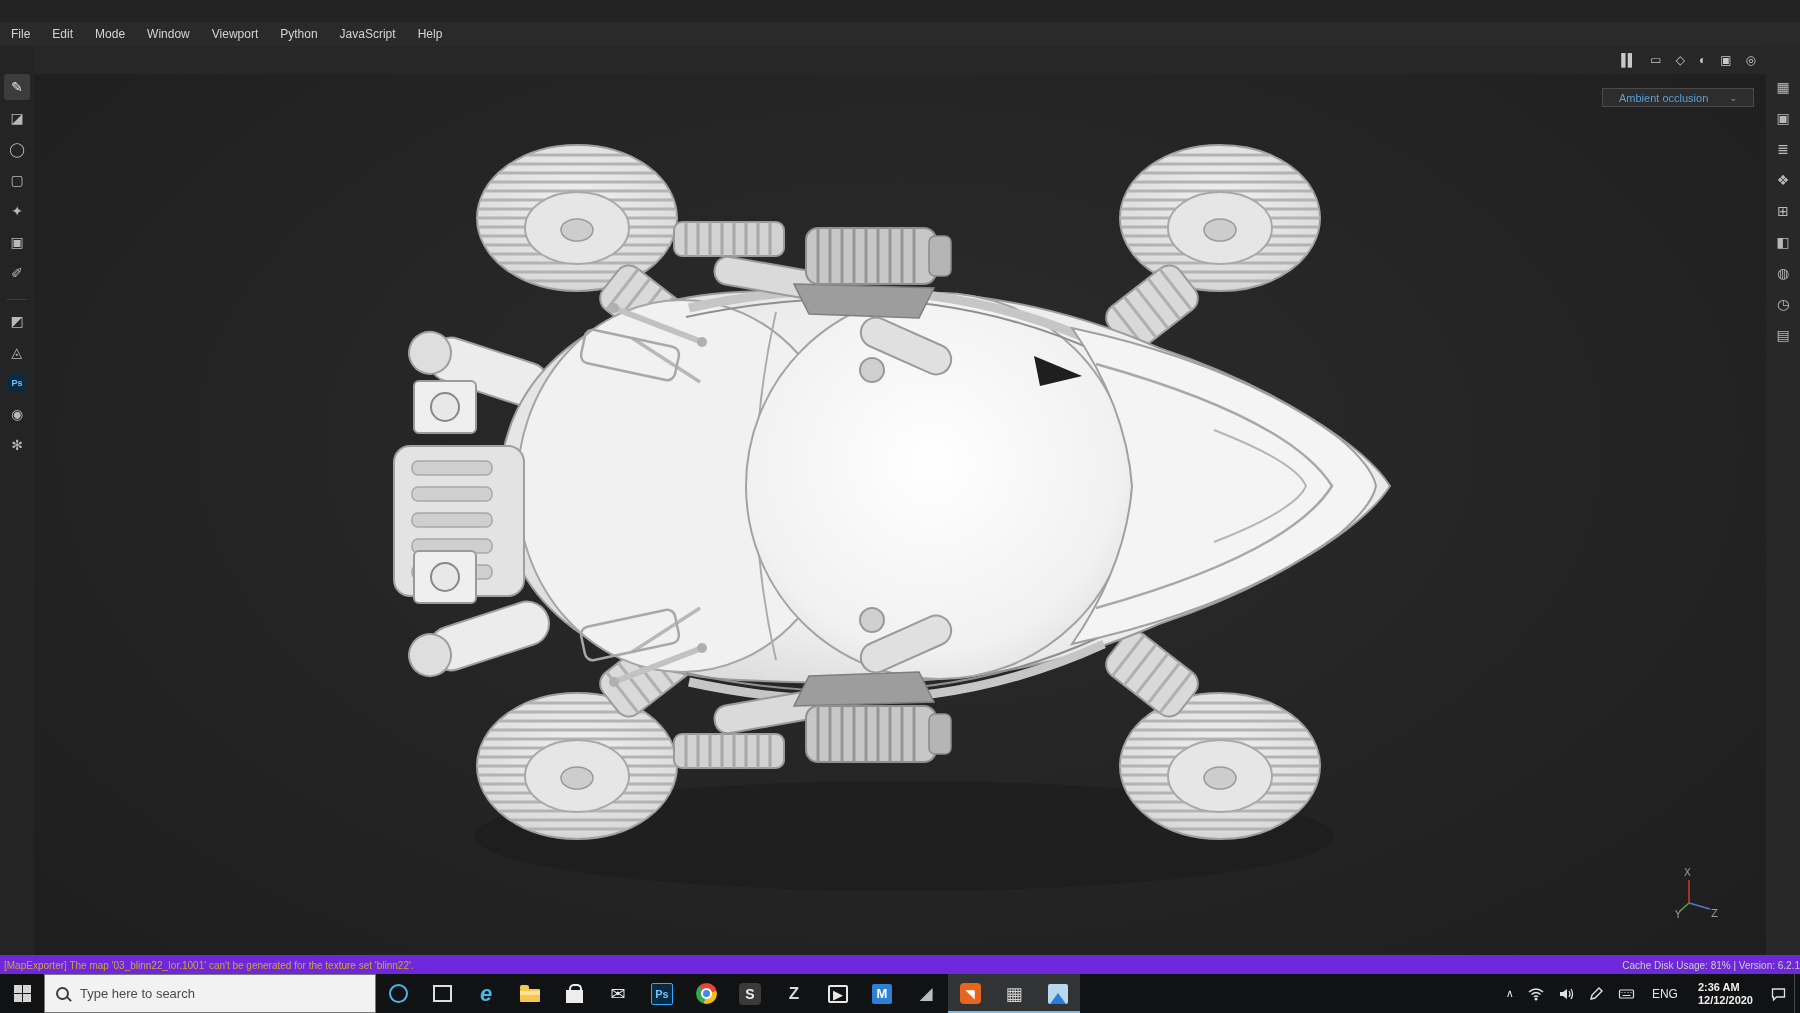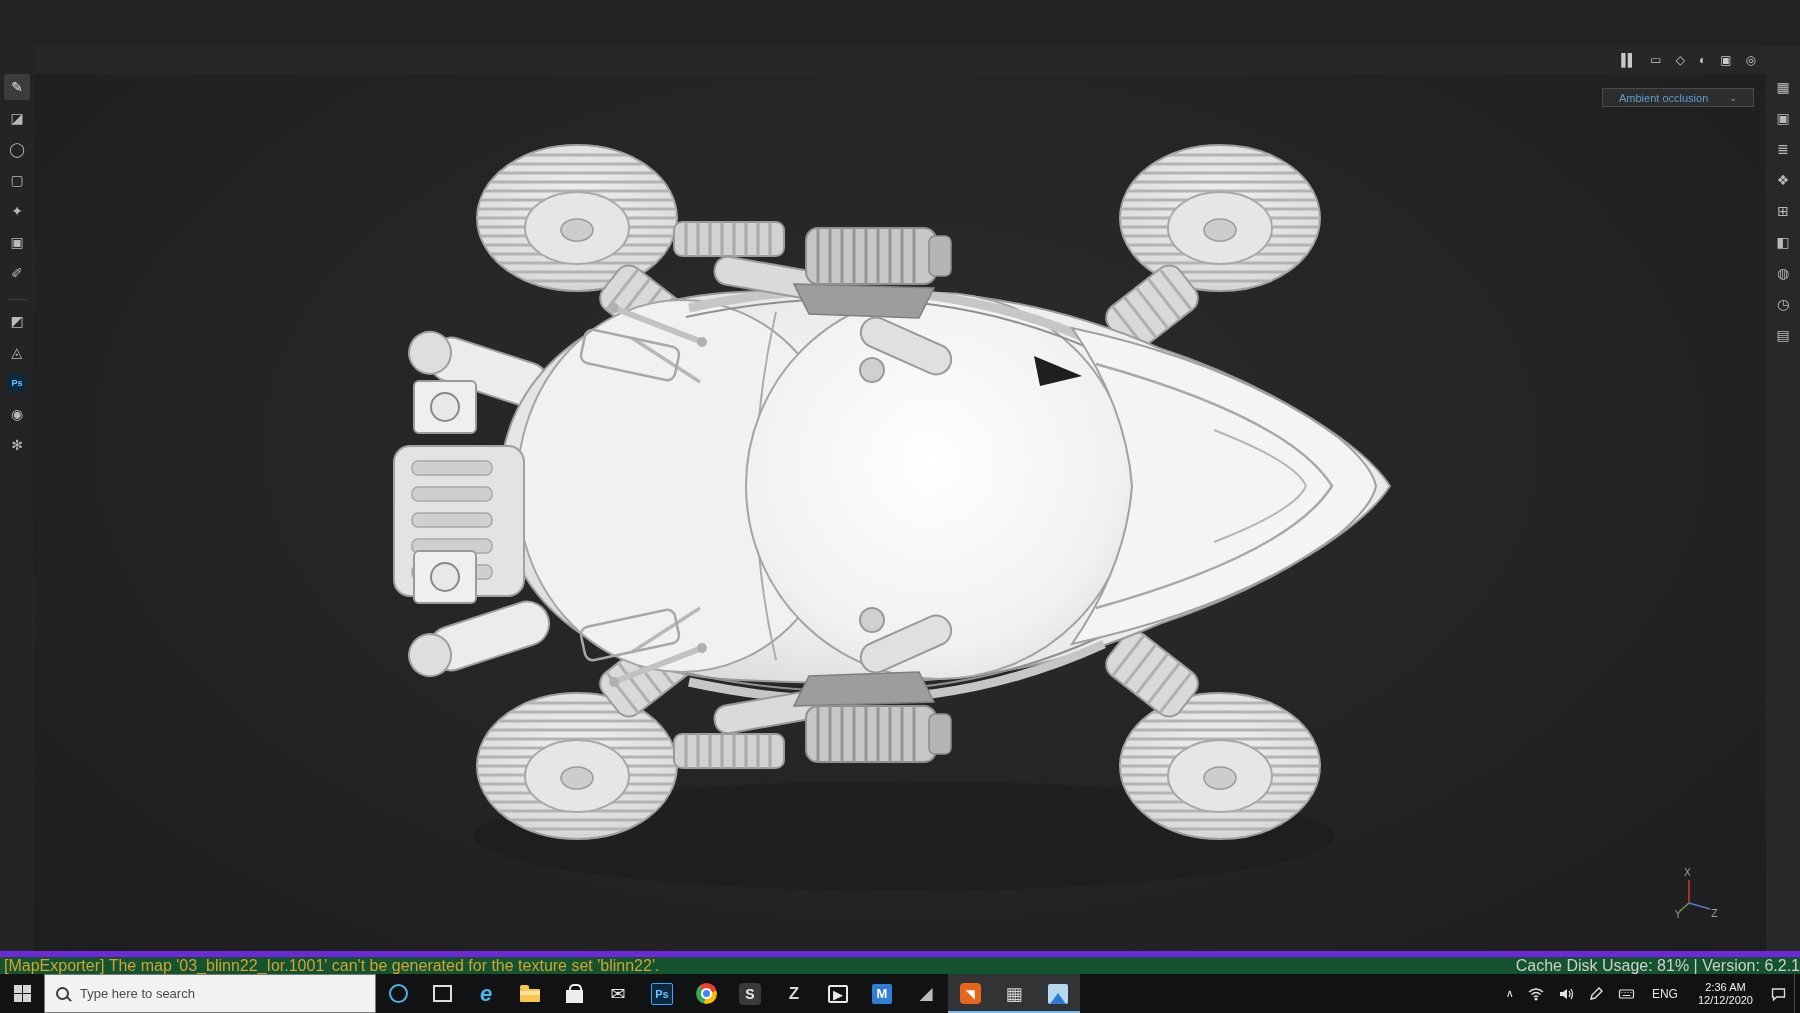--- a/index.html
+++ b/index.html
@@ -44,22 +44,22 @@
 
   .shading-dd{position:absolute;top:14px;right:12px;width:152px;height:19px;background:#2d2d2d;
               border:1px solid #4a4a4a;display:flex;align-items:center;font-size:11px;color:#5a9fd6;
               padding:0 16px;box-sizing:border-box;}
   .shading-dd .chev{margin-left:auto;color:#9a9a9a;font-size:9px;}
 
   .gizmo{position:absolute;right:46px;bottom:38px;width:46px;height:52px;}
   .gizmo text{font-size:10px;fill:#9a9a9a;font-family:"DejaVu Sans",sans-serif;}
 
   
-  .statusbar{position:absolute;left:0;right:0;bottom:39px;height:17px;background:#14532d;
-             border-top:6px solid #6d28d9;display:flex;align-items:center;font-size:16px;}
+  .statusbar{position:absolute;left:0;right:0;bottom:39px;height:17px;background:#6d28d9;
+             border-top:2px solid #6d28d9;display:flex;align-items:center;font-size:10px;}
   .status-warning{color:#d2a437;padding-left:4px;white-space:nowrap;}
   .status-info{margin-left:auto;color:#cfcfcf;white-space:nowrap;}
 
   
   .taskbar{position:absolute;left:0;right:0;bottom:0;height:39px;background:#111214;
            display:flex;align-items:center;}
   .start-btn{width:44px;height:100%;display:flex;align-items:center;justify-content:center;}
   .win-logo{display:grid;grid-template-columns:8px 8px;grid-template-rows:8px 8px;gap:1px;transform:translateY(0);}
   .win-logo span{background:#d6d6d6;}
   .searchbox{width:332px;height:100%;background:#f2f2f2;display:flex;align-items:center;
@@ -103,29 +103,39 @@
                        border-right:8px solid transparent;border-bottom:11px solid #2e7cd6;}
   .cortana-ring{width:19px;height:19px;border-radius:50%;border:2px solid #4db3e6;box-sizing:border-box;}
   .taskview-icon{width:15px;height:13px;border:2px solid #ddd;position:relative;background:#111214;}
   .taskview-icon::before{content:"";position:absolute;top:-6px;left:5px;width:15px;height:13px;
                          border:2px solid #8a8a8a;z-index:-1;}
 
   .tray{margin-left:auto;display:flex;align-items:center;height:100%;}
   .tray-btn{height:100%;display:flex;align-items:center;justify-content:center;padding:0 7px;color:#e6e6e6;}
   .tray-chevron{font-size:11px;}
   .tray-lang{font-size:12px;padding:0 10px;}
-  .tray-clock{font-size:11px;line-height:13px;text-align:center;padding:0 10px;color:#f0f0f0;}
+  .tray-clock{font-size:11px;line-height:13px;text-align:left;padding:0 10px;color:#f0f0f0;font-weight:bold;}
   .show-desktop{width:5px;height:100%;border-left:1px solid #4a4a4a;}
 </style>
 </head>
 <body>
 
 <div class="screen">
 
 
+  <div class="menubar">
+    <div class="menu-item">File</div>
+    <div class="menu-item">Edit</div>
+    <div class="menu-item">Mode</div>
+    <div class="menu-item">Window</div>
+    <div class="menu-item">Viewport</div>
+    <div class="menu-item">Python</div>
+    <div class="menu-item">JavaScript</div>
+    <div class="menu-item">Help</div>
+  </div>
 
   <div class="vp-header">
     <div class="vp-icons">
       <span class="vp-icon">▌▌</span>
       <span class="vp-icon">▭</span>
       <span class="vp-icon">◇</span>
       <span class="vp-icon">◐</span>
       <span class="vp-icon">▣</span>
       <span class="vp-icon">◎</span>
     </div>

